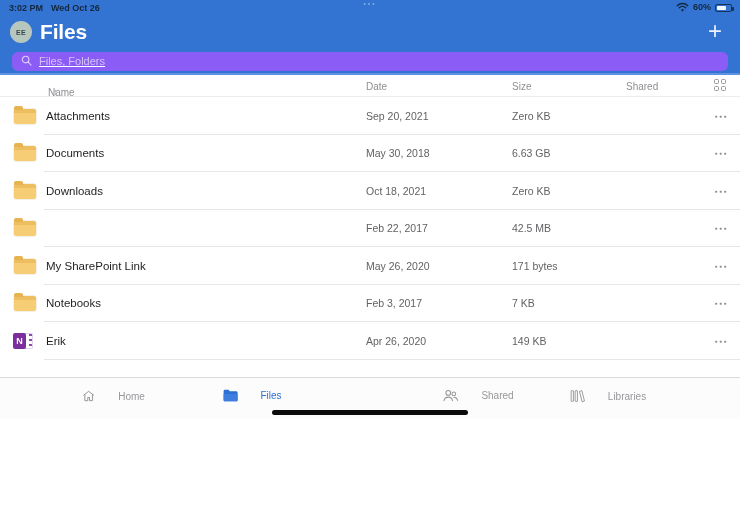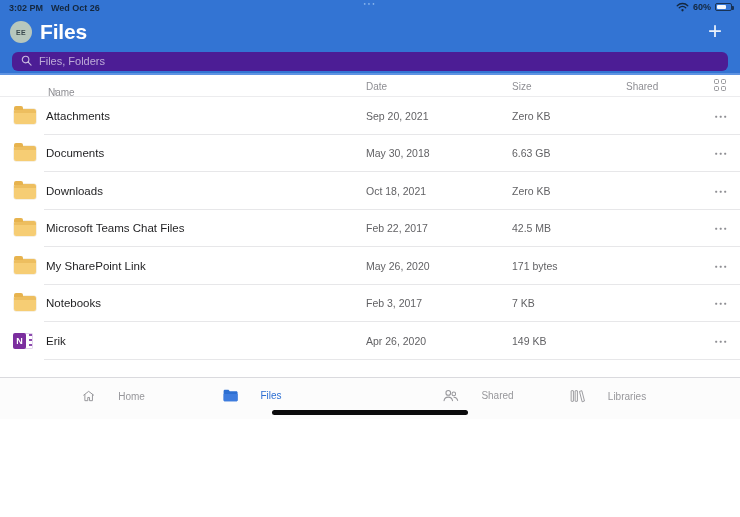--- a/index.html
+++ b/index.html
@@ -5,32 +5,32 @@
   * { margin:0; padding:0; box-sizing:border-box; }
   html,body { width:740px; height:517px; }
   body { font-family:"Liberation Sans", sans-serif; background:#fff; overflow:hidden; }
   .screen { position:relative; width:740px; height:419px; background:#fff; overflow:hidden; }
 
   
   .header { position:absolute; top:0; left:0; right:0; height:75px; background:#3374D3; border-bottom:2px solid #5E93E2; }
   .statusbar { position:absolute; top:0; left:0; right:0; height:16px; color:#14273E; font-size:9px; font-weight:700; }
   .status-left { position:absolute; left:9px; top:3px; display:flex; gap:8px; }
   .status-center { position:absolute; left:50%; top:1px; transform:translateX(-50%); color:#8FB9EE; font-size:9px; letter-spacing:2px; }
-  .status-right { position:absolute; right:8px; top:2px; display:flex; align-items:center; gap:4px; }
+  .status-right { position:absolute; right:8px; top:2px; display:flex; align-items:flex-end; gap:4px; }
   .battery { position:relative; width:17px; height:8px; border:1px solid rgba(20,39,62,.85); border-radius:2px; }
   .battery .fill { position:absolute; left:1px; top:1px; bottom:1px; width:58%; background:#F4F7FB; border-radius:1px; }
   .battery .nub { position:absolute; right:-3px; top:2px; width:2px; height:4px; background:rgba(20,39,62,.85); border-radius:0 1px 1px 0; }
 
   .titlerow { position:absolute; top:20px; left:0; right:0; height:26px; }
   .avatar { position:absolute; left:10px; top:1px; width:22px; height:22px; border-radius:50%; background:#B7C7BD; color:#39494E; font-size:7px; font-weight:700; display:flex; align-items:center; justify-content:center; letter-spacing:.3px; }
   .page-title { position:absolute; left:40px; top:0; color:#fff; font-size:21px; font-weight:700; letter-spacing:-.2px; }
   .add-btn { position:absolute; right:12px; top:-2px; width:26px; height:26px; background:none; border:none; color:#EAF1FB; font-size:24px; font-weight:300; line-height:26px; text-align:center; cursor:pointer; }
 
   .searchwrap { position:absolute; left:12px; right:12px; top:51px; height:19px; }
-  .search-input { width:100%; height:100%; background:#4c1d95; border:none; border-radius:6px; color:#fff; font-size:11px; padding:0 8px 0 27px; outline:none; font-family:"Liberation Sans",sans-serif; }
+  .search-input { width:100%; height:100%; background:#8b5cf6; border:none; border-radius:6px; color:#fff; font-size:11px; padding:0 8px 0 27px; outline:none; font-family:"Liberation Sans",sans-serif;text-decoration:underline; }
   .search-input::placeholder { color:rgba(255,255,255,.62); }
   .search-ic { position:absolute; left:9px; top:4px; width:11px; height:11px; pointer-events:none; }
 
   
   .list-header { position:absolute; top:75px; left:0; right:0; height:22px; border-bottom:1px solid #ECECEE; color:#8E8E93; font-size:10px; }
   .list-header span { position:absolute; top:6px; }
   .col-name { left:48px; } .col-date { left:366px; } .col-size { left:512px; } .col-sharing { left:626px; }
   .sort-arrow { margin-left:5px; font-size:9px; }
   .view-toggle { position:absolute; right:13px; top:4px; width:13px; height:13px; display:inline-grid; grid-template-columns:5px 5px; grid-template-rows:5px 5px; gap:2px; background:none; border:none; cursor:pointer; padding:0; }
   .view-toggle i { border:1px solid #97979B; border-radius:1.5px; }
@@ -144,21 +144,20 @@
 
       <span class="cell name">Downloads</span>
       <span class="cell date">Oct 18, 2021</span>
       <span class="cell size">Zero KB</span>
       <button class="more" style="font-size:5px; letter-spacing:1.5px; color:#8E8E93;">●●●</button>
     </div>
 
     <div class="row">
       <span class="icon-folder"></span>
 
-      <span class="cell name">Microsoft Teams Chat Files</span>
       <span class="cell date">Feb 22, 2017</span>
       <span class="cell size">42.5 MB</span>
       <button class="more" style="font-size:5px; letter-spacing:1.5px; color:#8E8E93;">●●●</button>
     </div>
 
     <div class="row">
       <span class="icon-folder"></span>
 
       <span class="cell name">My SharePoint Link</span>
       <span class="cell date">May 26, 2020</span>

